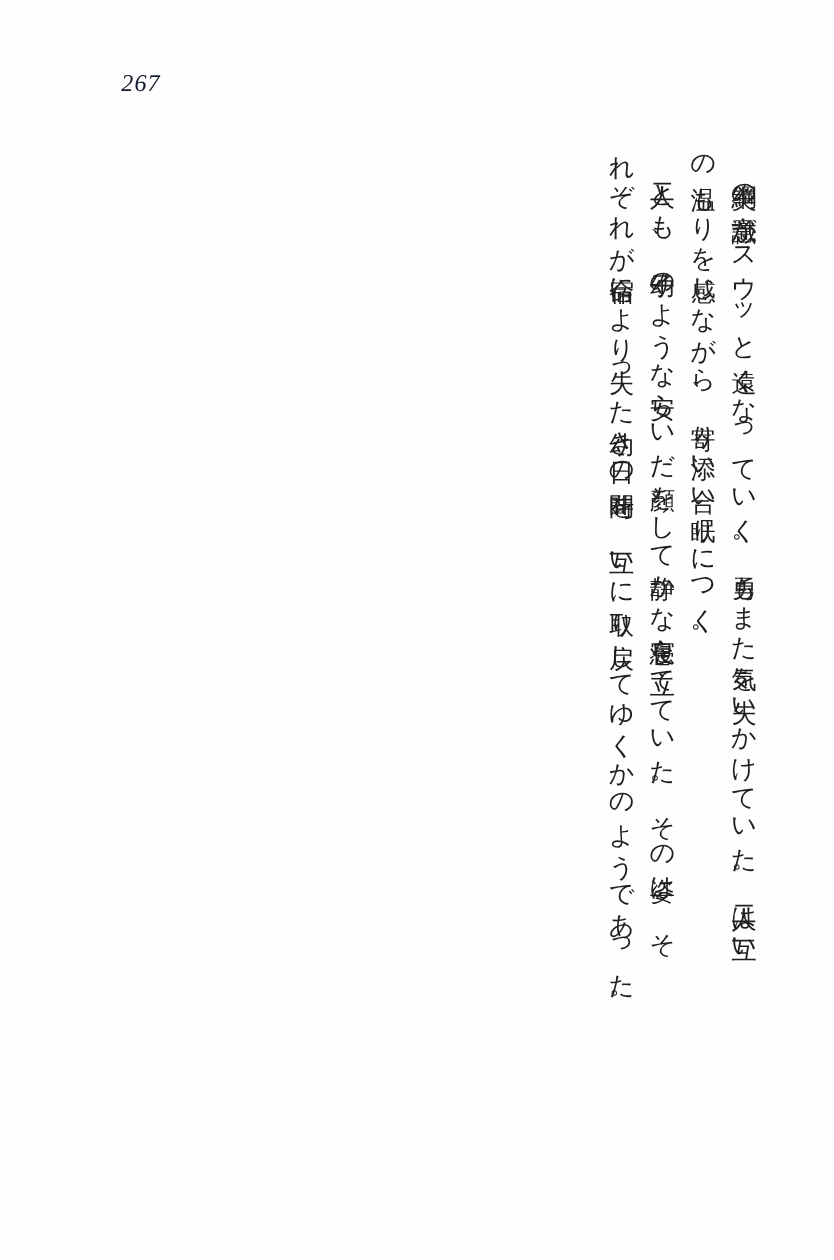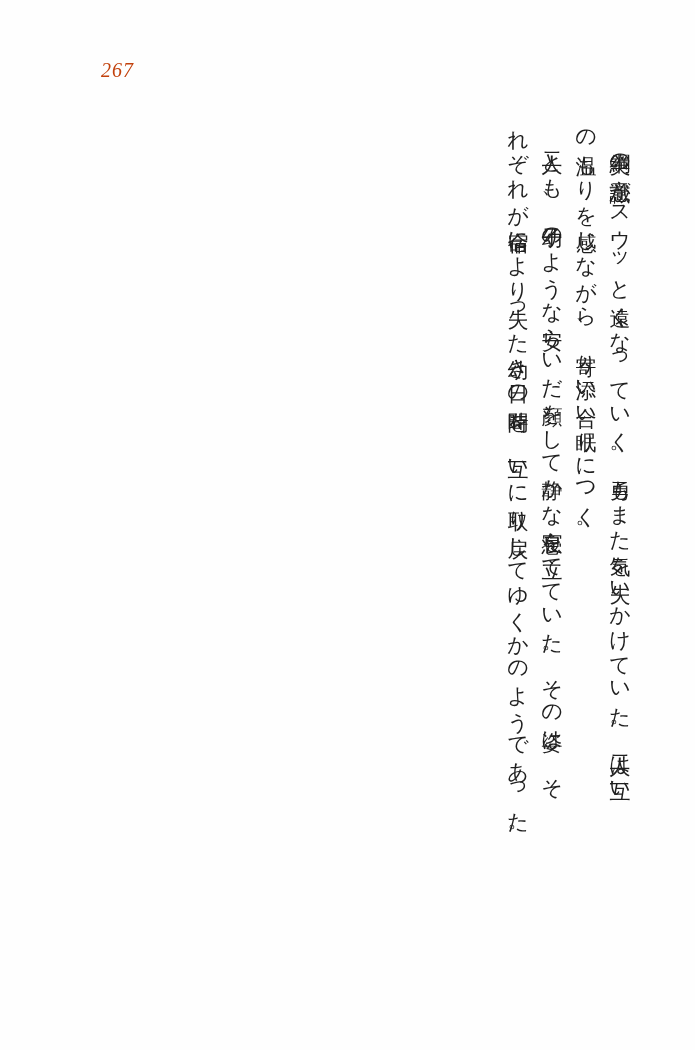--- a/index.html
+++ b/index.html
@@ -14,21 +14,21 @@
     background: #fefefe;
     overflow: hidden;
     font-family: "Liberation Serif", "DejaVu Serif", serif;
   }
   .page-number {
     position: absolute;
     left: 101px;
     top: 60px;
     font-size: 20px;
     font-style: italic;
-    color: #c2410c;
+    color: #0f172a;
     letter-spacing: 1px;
     line-height: 1;
   }
   .text-block {
     position: absolute;
     top: 115px;
     right: 58px;
     height: 866px;
     writing-mode: vertical-rl;
     text-orientation: mixed;

